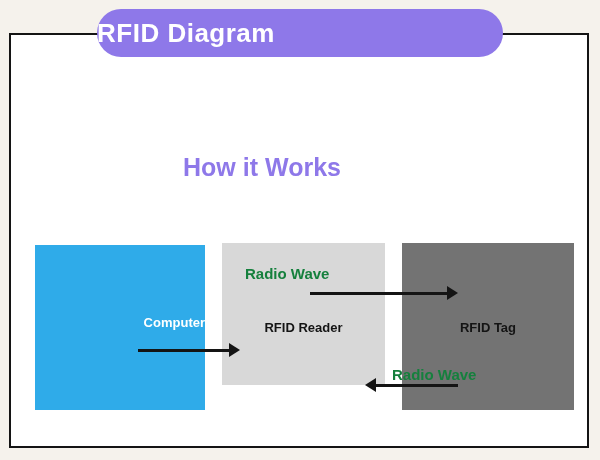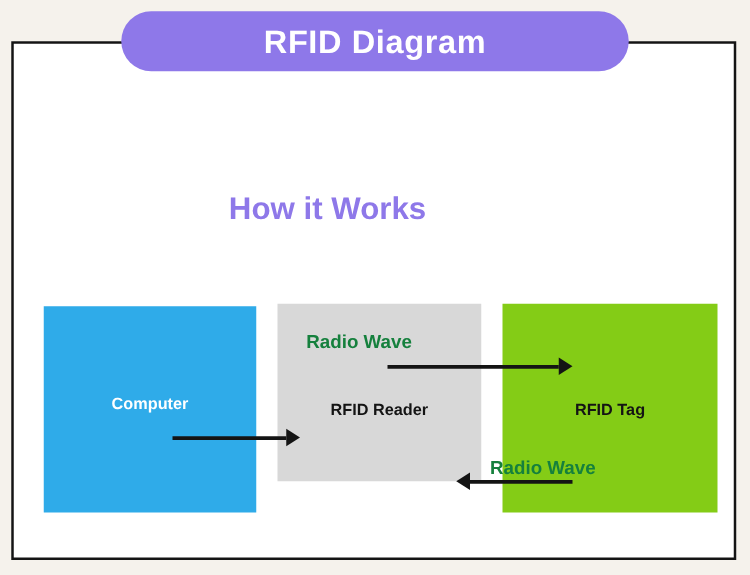--- a/index.html
+++ b/index.html
@@ -19,21 +19,21 @@
     border: 2px solid #141414;
     box-sizing: border-box;
     z-index: 1;
   }
   .title-badge {
     position: absolute;
     left: 97px; top: 9px;
     width: 406px; height: 48px;
     background: #8e78e9;
     border-radius: 26px;
-    display: flex; align-items: center; justify-content: center;
+    display: flex; align-items: center; 
     z-index: 3;
   }
   .title-badge span {
     color: #ffffff;
     font-size: 26px;
     font-weight: bold;
     letter-spacing: 0.5px;
   }
   .heading {
     position: absolute;
@@ -41,29 +41,29 @@
     width: 524px;
     text-align: center;
     color: #8e78e9;
     font-size: 25px;
     font-weight: bold;
     z-index: 2;
   }
   .node { position: absolute; box-sizing: border-box; z-index: 2; }
   .node-computer { left: 35px;  top: 245px; width: 170px; height: 165px; background: #2fabe9; }
   .node-reader   { left: 222px; top: 243px; width: 163px; height: 142px; background: #d8d8d8; }
-  .node-tag      { left: 402px; top: 243px; width: 172px; height: 167px; background: #84cc16; }
+  .node-tag      { left: 402px; top: 243px; width: 172px; height: 167px; background: #737373; }
   .node-label {
     position: absolute;
     left: 0; width: 100%;
     text-align: center;
     font-size: 13px;
     font-weight: bold;
   }
-  .computer-label { top: 70px;  color: #ffffff; }
+  .computer-label { top: 70px;  color: #ffffff; text-align: right; }
   .usb-label      { top: 106px; color: #22303c; white-space: pre-line; line-height: 19px; }
   .reader-label   { top: 77px;  color: #141414; }
   .tag-label      { top: 77px;  color: #141414; }
   .radio-wave {
     position: absolute;
     color: #15803d;
     font-size: 15px;
     font-weight: bold;
     text-align: left;
     z-index: 4;

